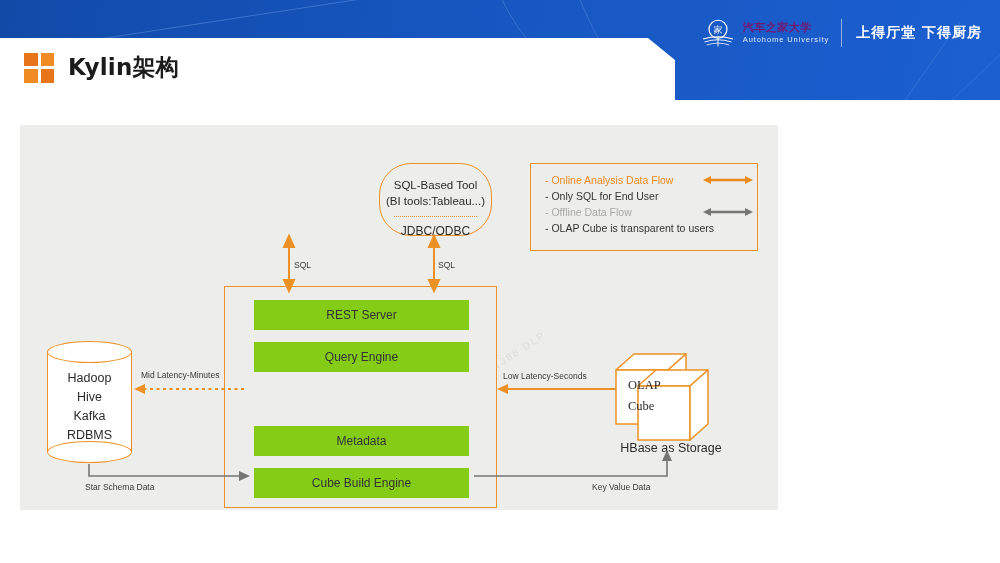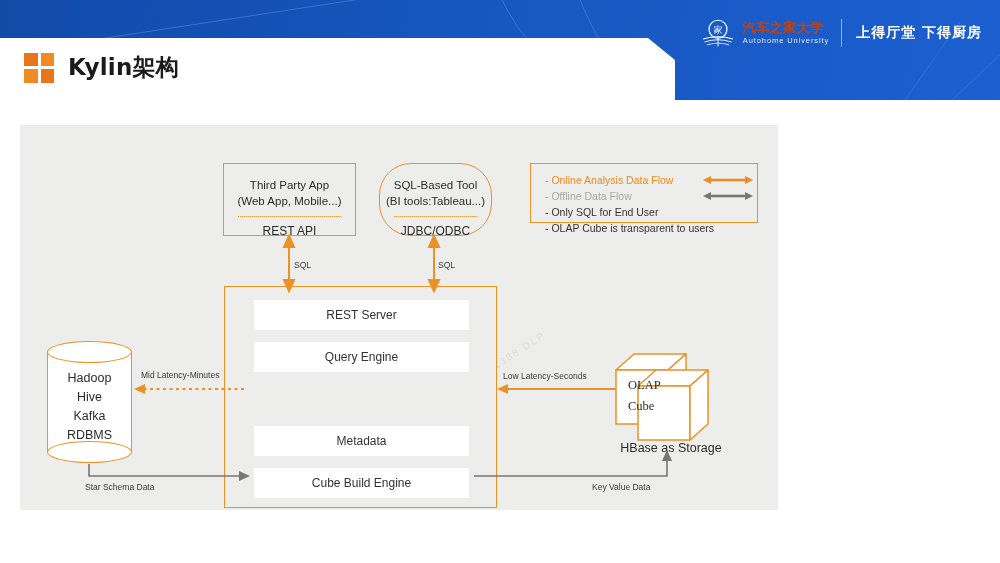--- a/index.html
+++ b/index.html
@@ -14,21 +14,21 @@
   .hdr-blue{
     position:absolute;left:0;top:0;width:1000px;height:100px;
     background:linear-gradient(100deg,#124aa8 0%,#1656bf 45%,#1c5fd0 100%);
     clip-path:polygon(0 0,1000px 0,1000px 100px,675px 100px,675px 60px,648px 38px,0 38px);
   }
   .hdr-deco{position:absolute;left:0;top:0;width:1000px;height:100px;overflow:hidden;
     clip-path:polygon(0 0,1000px 0,1000px 100px,675px 100px,675px 60px,648px 38px,0 38px);}
   .hdr-logo{position:absolute;right:18px;top:16px;display:flex;align-items:center;height:34px;}
   .logo-mark{width:36px;height:30px;margin-right:7px;flex:0 0 auto;}
   .logo-txt{display:flex;flex-direction:column;justify-content:center;line-height:1;}
-  .logo-cn{color:#c2410c;font-size:13px;font-weight:bold;letter-spacing:.5px;
+  .logo-cn{color:#701a75;font-size:11px;font-weight:bold;letter-spacing:.5px;
     font-family:"DejaVu Sans","Liberation Sans",sans-serif;}
   .logo-en{color:#e3ecfa;font-size:7.5px;letter-spacing:.9px;margin-top:3px;
     font-family:"Liberation Sans",sans-serif;}
   .logo-div{width:1px;height:28px;background:#8fb1e6;margin:0 14px 0 12px;}
   .logo-slogan{color:#fff;font-size:14px;font-weight:bold;letter-spacing:1px;white-space:nowrap;
     font-family:"DejaVu Sans","Liberation Sans",sans-serif;}
 
   
   .title-row{position:absolute;left:24px;top:52px;display:flex;align-items:center;}
   .title-grid{width:30px;height:30px;display:grid;grid-template-columns:1fr 1fr;
@@ -52,32 +52,32 @@
   .bx-title{text-align:center;color:#2b2b2b;font-size:11.5px;line-height:16px;
     font-family:"Liberation Sans",sans-serif;}
   .dotline{border-top:1.2px dotted #ED9126;margin:7px 14px 7px 14px;}
   .bx-sub{text-align:center;color:#2b2b2b;font-size:12px;font-family:"Liberation Sans",sans-serif;}
 
   
   #box-thirdparty{left:223px;top:163px;width:133px;height:73px;padding-top:13px;}
   #box-sqltool{left:379px;top:163px;width:113px;height:73px;padding-top:13px;border-radius:32px;}
 
   
-  #legend{left:530px;top:163px;width:228px;height:60px;padding:8px 0 0 0;}
+  #legend{left:530px;top:163px;width:228px;height:88px;padding:8px 0 0 0;}
   .lg-row{display:flex;align-items:center;height:16px;padding-left:14px;font-size:10.5px;
     font-family:"Liberation Sans",sans-serif;white-space:nowrap;}
   .lg-txt{flex:0 0 auto;}
   .lg-arrow{position:absolute;left:172px;width:50px;height:10px;}
   .lg-online{color:#ED8B23;}
   .lg-off{color:#a8a8a8;}
   .lg-dark{color:#333;}
 
   
   #kylin{left:224px;top:286px;width:273px;height:222px;}
-  .krow{position:absolute;left:29px;width:215px;height:30px;background:#ffffff;
+  .krow{position:absolute;left:29px;width:215px;height:30px;background:#84cc16;
     display:flex;align-items:center;justify-content:center;
     color:#333;font-size:12px;font-family:"Liberation Sans",sans-serif;}
 
   
   .cyl{position:absolute;left:47px;top:341px;width:85px;height:122px;}
   .cyl-body{position:absolute;left:0;top:11px;width:85px;height:100px;background:#fff;
     border-left:1.6px solid #ED9126;border-right:1.6px solid #ED9126;box-sizing:border-box;}
   .cyl-top{position:absolute;left:0;top:0;width:85px;height:22px;background:#fff;
     border:1.6px solid #ED9126;border-radius:50%;box-sizing:border-box;}
   .cyl-bot{position:absolute;left:0;top:100px;width:85px;height:22px;background:#fff;
@@ -143,53 +143,47 @@
         <i></i>
         <i></i>
         <i></i>
     </span>
     <span class="title-text">Kylin架构</span>
   </div>
 
   <div class="canvas"></div>
   <div class="wm">AT1388 DLP</div>
 
-  <div class="obox" id="box-thirdparty">
-    <div class="bx-title">Third Party App</div>
-    <div class="bx-title">(Web App, Mobile...)</div>
-    <div class="dotline"></div>
-    <div class="bx-sub">REST API</div>
-  </div>
 
   <div class="obox" id="box-sqltool">
     <div class="bx-title">SQL-Based Tool</div>
     <div class="bx-title">(BI tools:Tableau...)</div>
     <div class="dotline"></div>
     <div class="bx-sub">JDBC/ODBC</div>
   </div>
 
   <div class="obox" id="legend">
     <div class="lg-row lg-online">
       <span class="lg-txt">- Online Analysis Data Flow</span>
       <svg class="lg-arrow" viewBox="0 0 50 10">
         <line x1="6" y1="5" x2="44" y2="5" stroke="#ED8B23" stroke-width="2.4"></line>
         <polygon points="0,5 8,1 8,9" fill="#ED8B23"></polygon>
         <polygon points="50,5 42,1 42,9" fill="#ED8B23"></polygon>
       </svg>
     </div>
+    <div class="lg-row lg-dark">
+      <span class="lg-txt">- Only SQL for End User</span>
+    </div>
     <div class="lg-row lg-off">
       <span class="lg-txt">- Offline Data Flow</span>
       <svg class="lg-arrow" viewBox="0 0 50 10">
         <line x1="6" y1="5" x2="44" y2="5" stroke="#767676" stroke-width="2.4"></line>
         <polygon points="0,5 8,1 8,9" fill="#767676"></polygon>
         <polygon points="50,5 42,1 42,9" fill="#767676"></polygon>
       </svg>
-    </div>
-    <div class="lg-row lg-dark">
-      <span class="lg-txt">- Only SQL for End User</span>
     </div>
     <div class="lg-row lg-dark">
       <span class="lg-txt">- OLAP Cube is transparent to users</span>
     </div>
   </div>
 
   <div class="obox" id="kylin">
     <div class="krow" style="top:13px">REST Server</div>
     <div class="krow" style="top:55px">Query Engine</div>
     <div class="krow" style="top:139px">Metadata</div>

